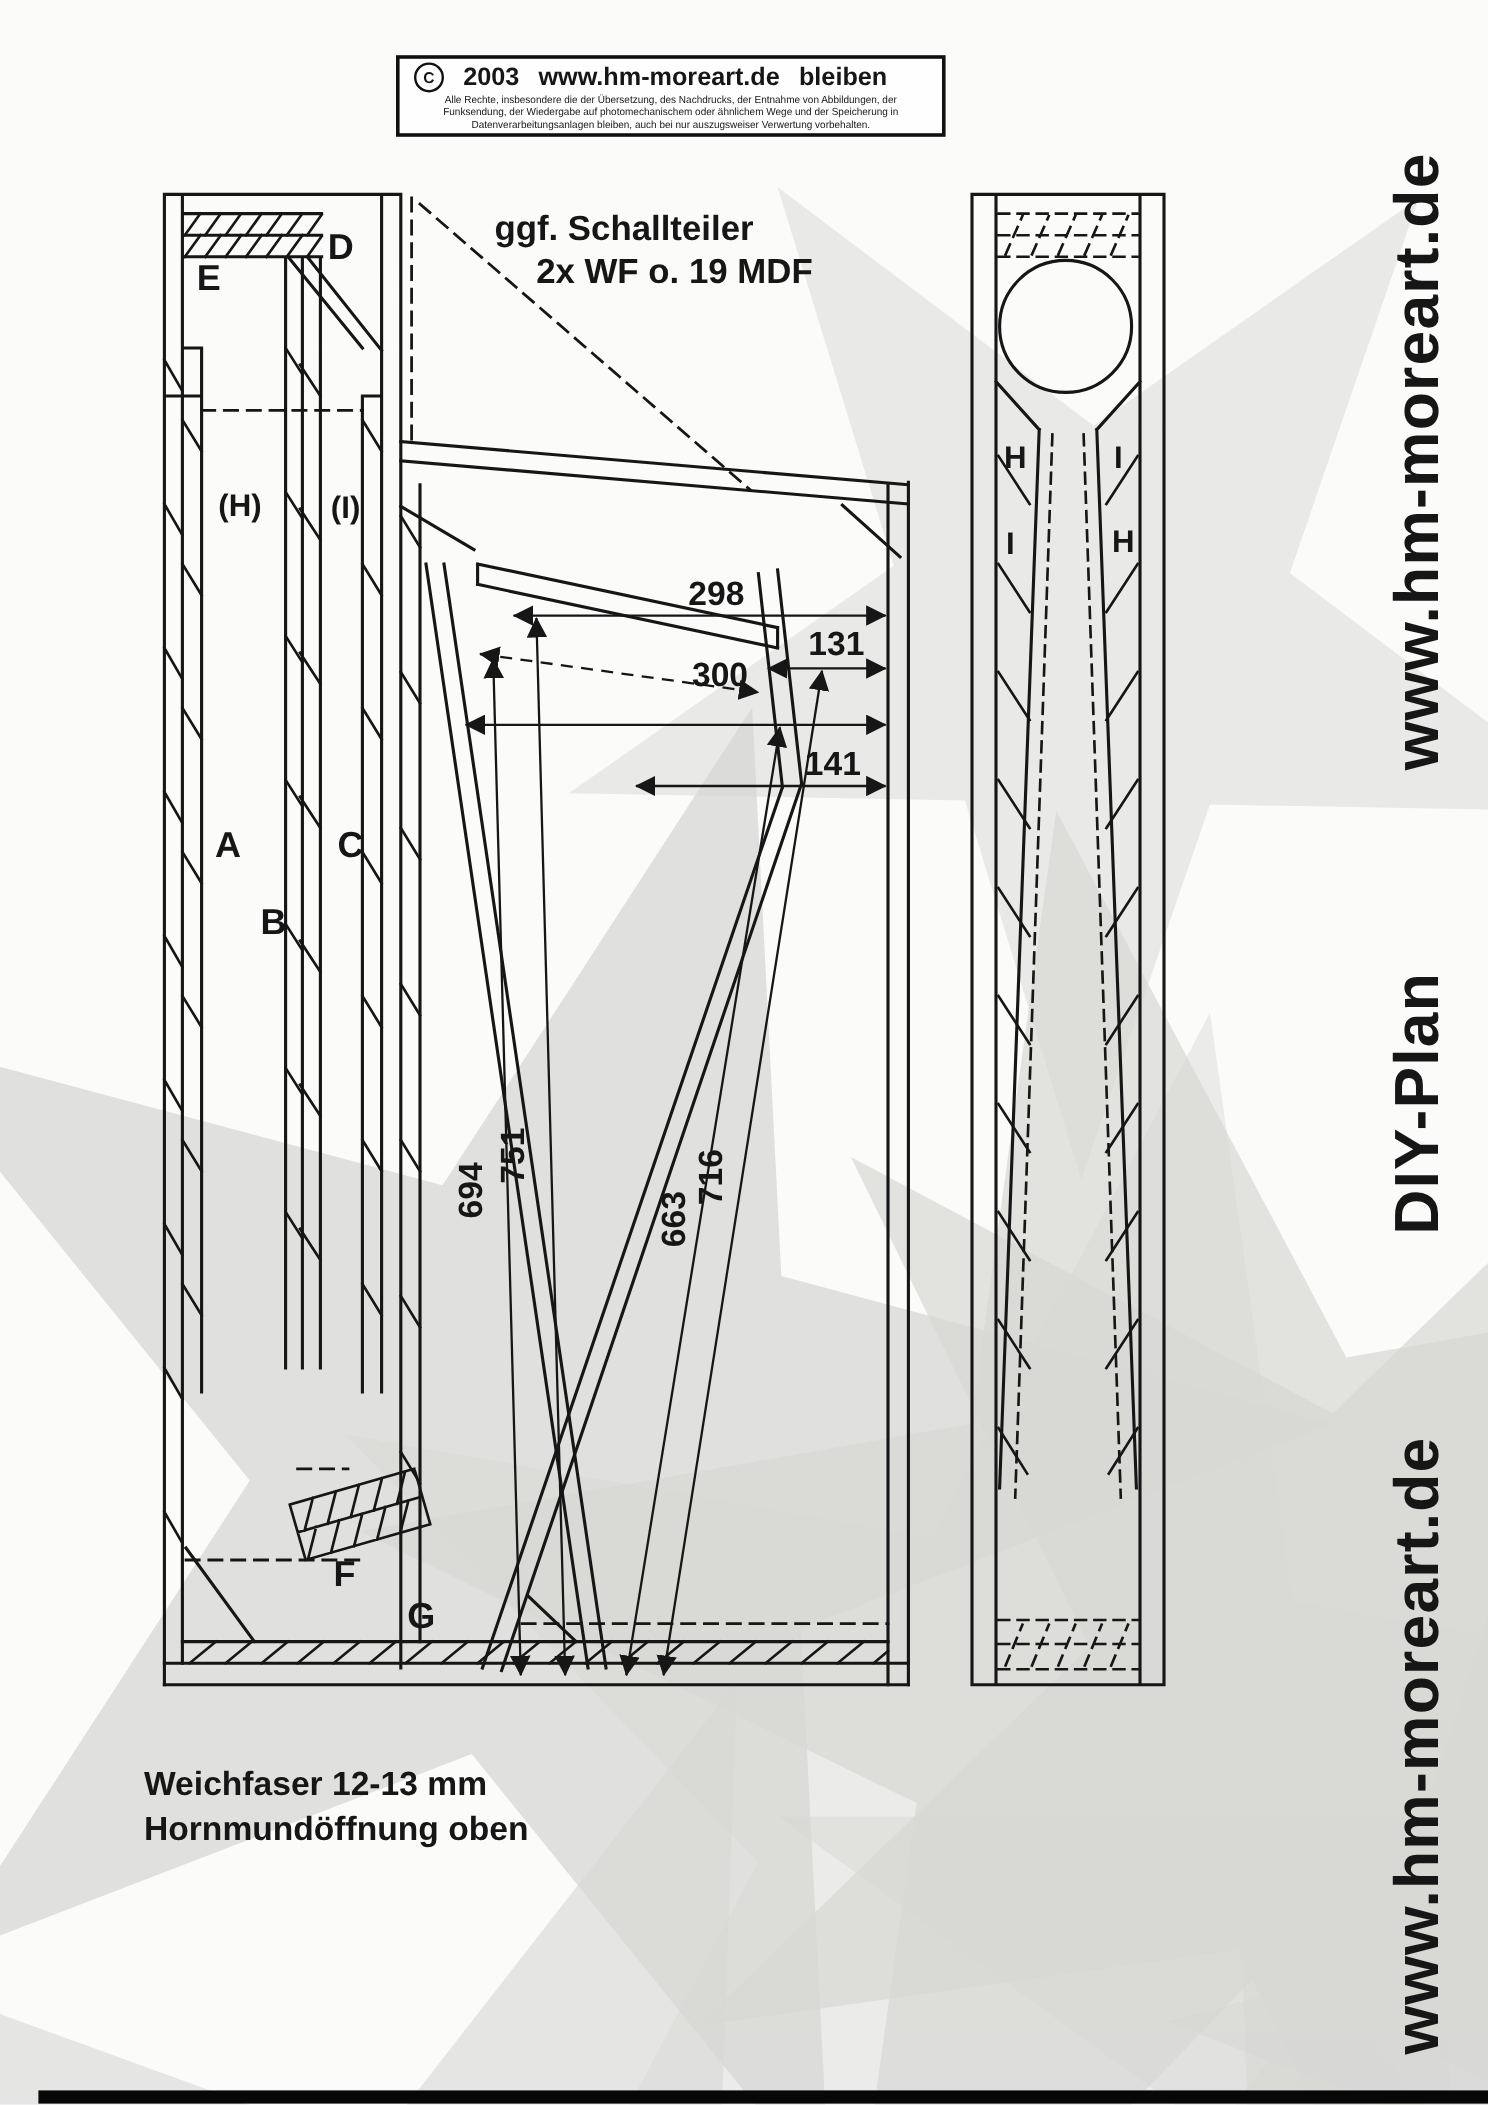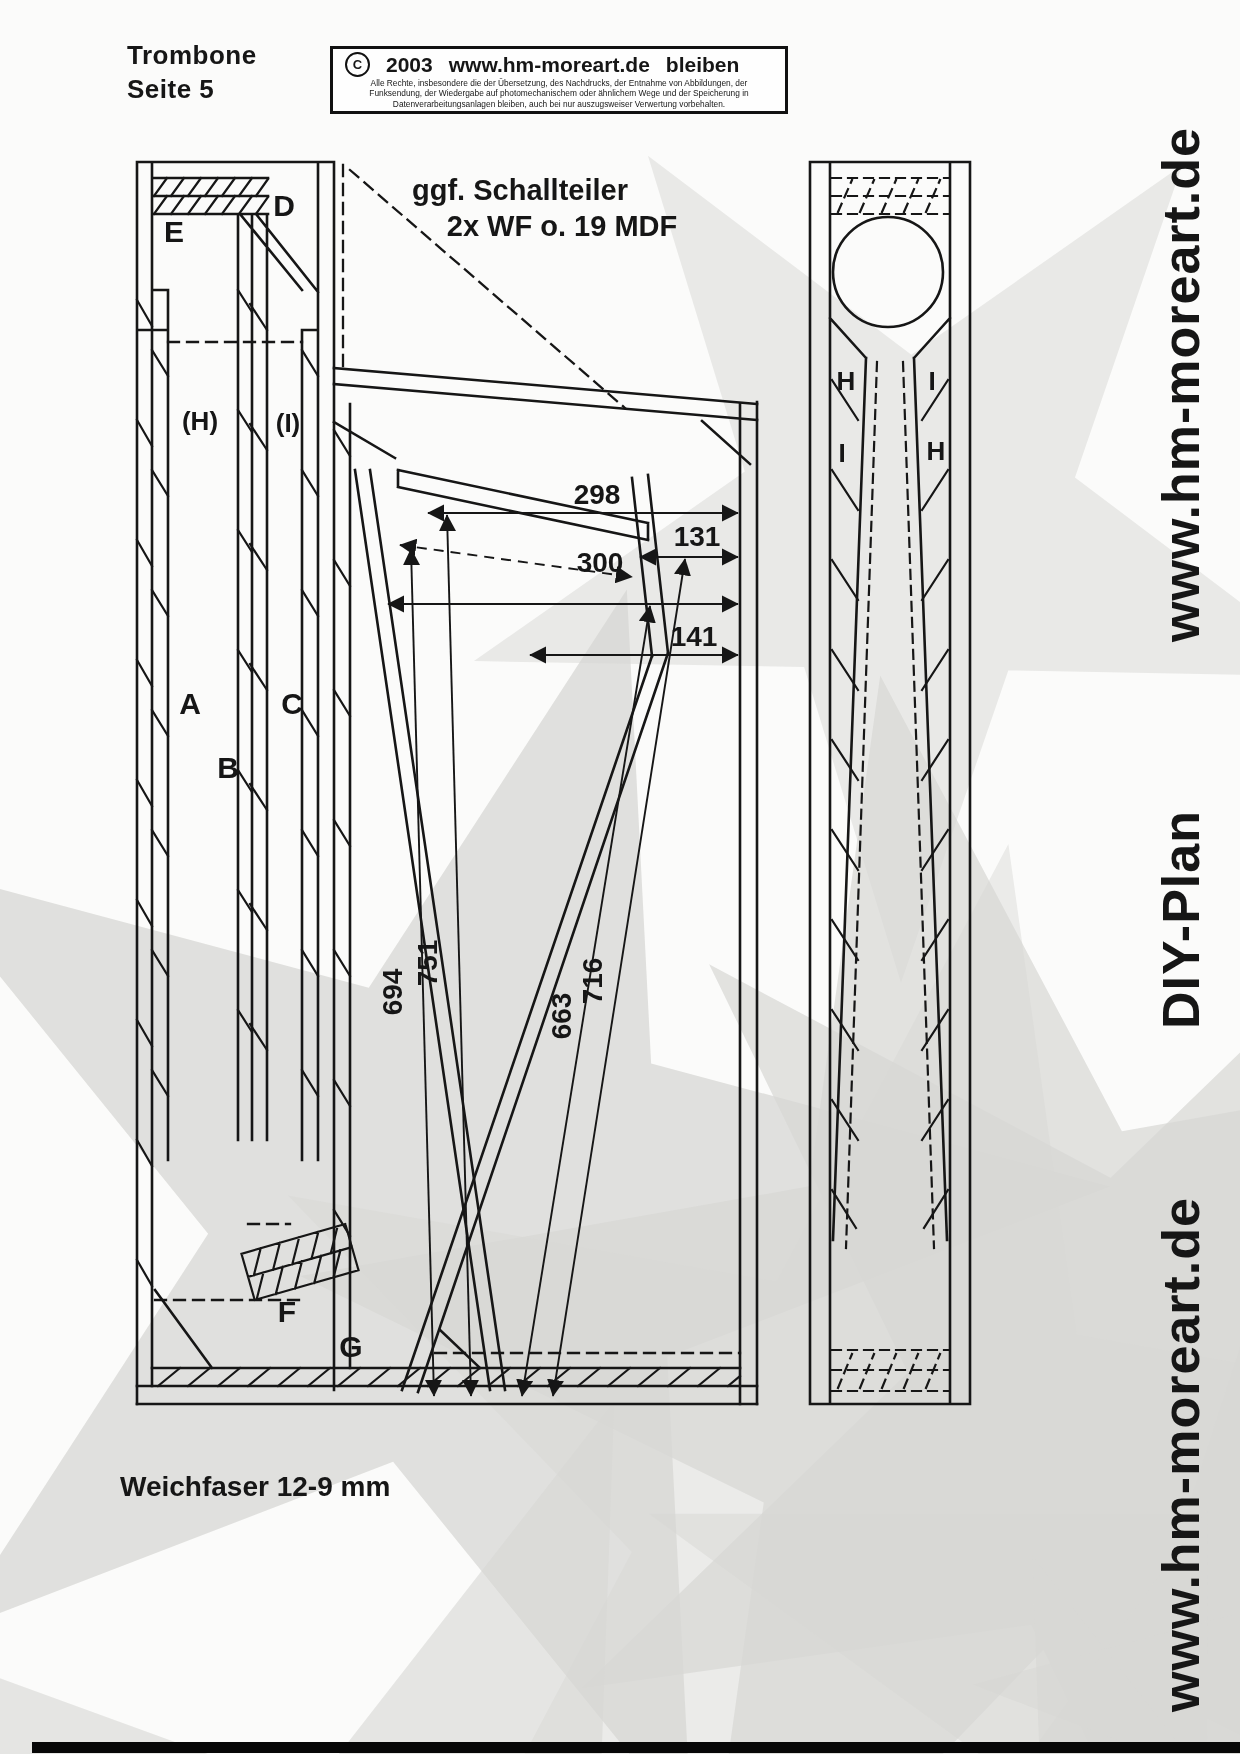--- a/index.html
+++ b/index.html
@@ -188,24 +188,20 @@
     </g>
 
     <g text-anchor="middle">
       <text class="lbl-s" x="846" y="390">H</text>
       <text class="lbl-s" x="932" y="390">I</text>
       <text class="lbl-s" x="842" y="462">I</text>
       <text class="lbl-s" x="936" y="460">H</text>
     </g>
   </svg>
 
-  <div class="title-block">
-    <div>Trombone</div>
-    <div>Seite 5</div>
-  </div>
 
   <div class="brand-box">
     <div class="brand-row">
       <span class="c-circle">C</span>
       <span>2003</span>
       <span>www.hm-moreart.de</span>
       <span>bleiben</span>
     </div>
     <div class="fine-print">
       <div>Alle Rechte, insbesondere die der Übersetzung, des Nachdrucks, der Entnahme von Abbildungen, der</div>
@@ -214,17 +210,18 @@
     </div>
   </div>
 
   <div class="side-text">
     <span>www.hm-moreart.de</span>
     <span>DIY-Plan</span>
     <span>www.hm-moreart.de</span>
   </div>
 
   <div class="bottom-note">
-    <div>Weichfaser 12-9 mm</div>
+    <div>Weichfaser 12-13 mm</div>
+    <div>Hornmundöffnung oben</div>
   </div>
 
   <div class="bottom-bar"></div>
 </div>
 
 </body></html>

